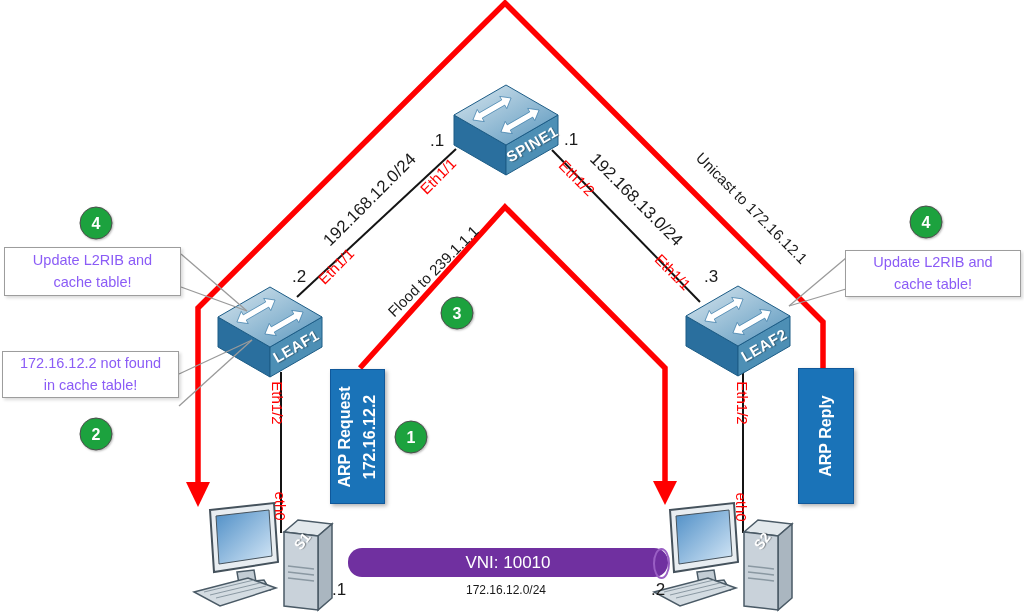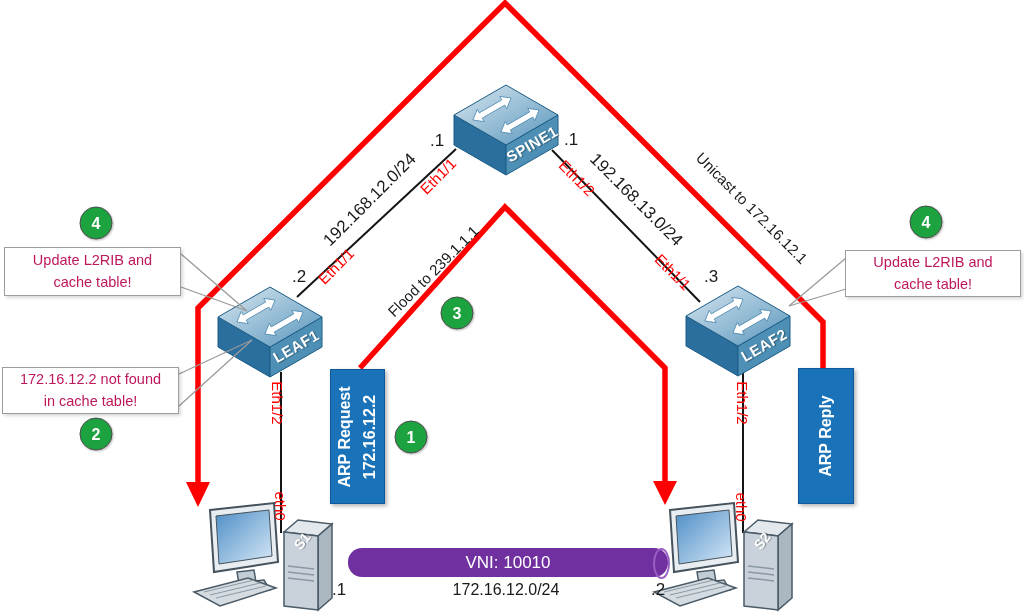--- a/index.html
+++ b/index.html
@@ -22,21 +22,21 @@
   .lbl.red{color:#ff0000;font-size:15px;}
   .lbl.r-45{transform:translate(-50%,-50%) rotate(-45deg);}
   .lbl.r45{transform:translate(-50%,-50%) rotate(45deg);}
   .lbl.r90{transform:translate(-50%,-50%) rotate(90deg);}
   .step{position:absolute;z-index:5;width:31px;height:31px;border-radius:50%;
         background:#1ca23e;border:1px solid #4d4d4d;color:#fff;font-weight:bold;
         font-size:16px;display:flex;align-items:center;justify-content:center;
         transform:translate(-50%,-50%);box-shadow:1px 1px 2px rgba(0,0,0,.25);}
   .callout{position:absolute;z-index:4;background:#fff;border:1.5px solid #9d9d9d;
            box-shadow:2px 2px 3px rgba(0,0,0,.15);font-size:14.5px;line-height:1.5;
-           color:#be185d;text-align:center;display:flex;align-items:center;
+           color:#8b5cf6;text-align:center;display:flex;align-items:center;
            justify-content:center;padding:3px 16px;box-sizing:border-box;}
   .packet{position:absolute;z-index:4;background:#1a73b8;border:1px solid #10589a;
           box-shadow:2px 2px 4px rgba(0,0,0,.3);}
   .ptxt{position:absolute;left:50%;top:50%;color:#fff;font-weight:bold;font-size:16px;
         line-height:1.55;text-align:center;white-space:nowrap;
         transform:translate(-50%,-50%) rotate(-90deg);}
   .cyl{position:absolute;z-index:2;left:348px;top:548px;width:320px;height:29px;
        background:#7030a0;border-radius:14px/14px;display:flex;align-items:center;
        justify-content:center;color:#fff;font-weight:normal;font-size:17px;}
   .cyl:after{content:"";position:absolute;right:-2px;top:0;width:13px;height:27px;
@@ -155,30 +155,30 @@
   <div class="lbl red r-45" style="left:336px;top:266px">Eth1/1</div>
   <div class="lbl red r45" style="left:673px;top:272px">Eth1/1</div>
   <div class="lbl red r90" style="left:277px;top:403px">Eth1/2</div>
   <div class="lbl red r90" style="left:280px;top:506px">eth0</div>
   <div class="lbl red r90" style="left:742px;top:403px">Eth1/2</div>
   <div class="lbl red r90" style="left:741px;top:507px">eth0</div>
   <div class="lbl r-45" style="left:433px;top:271px;font-size:15px">Flood to 239.1.1.1</div>
   <div class="lbl r45" style="left:752px;top:208px;font-size:15px">Unicast to 172.16.12.1</div>
   <div class="lbl big" style="left:339px;top:590px">.1</div>
   <div class="lbl big" style="left:658px;top:590px">.2</div>
-  <div class="lbl" style="left:506px;top:590px;font-size:16px">172.16.12.0/24</div>
+  <div class="lbl" style="left:506px;top:590px;font-size:12px">172.16.12.0/24</div>
 
   <div class="step" style="left:411px;top:437px">1</div>
   <div class="step" style="left:96px;top:434px">2</div>
   <div class="step" style="left:457px;top:313px">3</div>
   <div class="step" style="left:96px;top:223px">4</div>
   <div class="step" style="left:926px;top:222px">4</div>
 
   <div class="callout" style="left:4px;top:247px;width:177px;height:49px">Update L2RIB and cache table!</div>
-  <div class="callout" style="left:2px;top:367px;width:177px;height:47px">172.16.12.2 not found in cache table!</div>
+  <div class="callout" style="left:2px;top:351px;width:177px;height:47px">172.16.12.2 not found in cache table!</div>
   <div class="callout" style="left:845px;top:250px;width:176px;height:47px">Update L2RIB and cache table!</div>
 
   <div class="packet" style="left:330px;top:369px;width:53px;height:133px">
     <div class="ptxt">
       <div>ARP Request</div>
       <div>172.16.12.2</div>
     </div>
   </div>
   <div class="packet" style="left:798px;top:368px;width:54px;height:134px">
     <div class="ptxt">ARP Reply</div>

